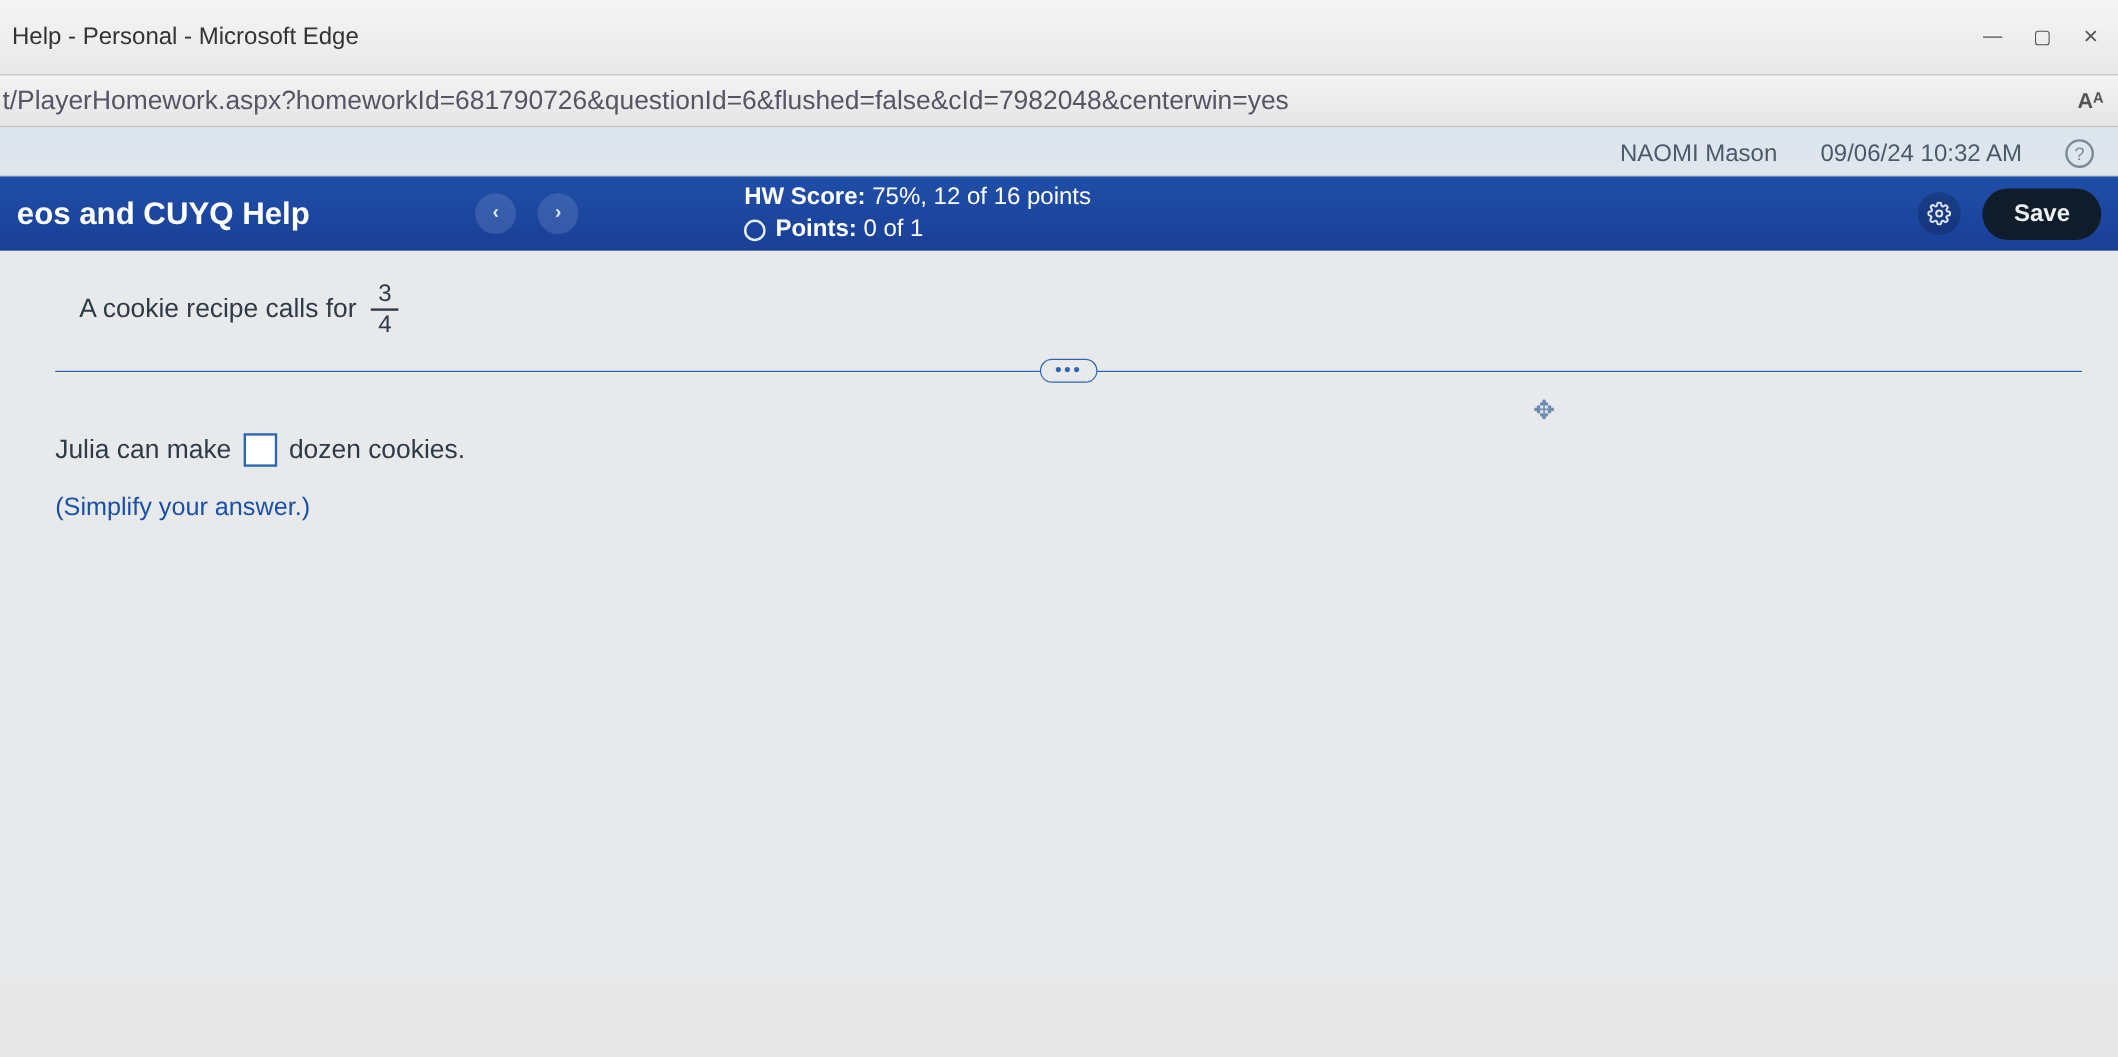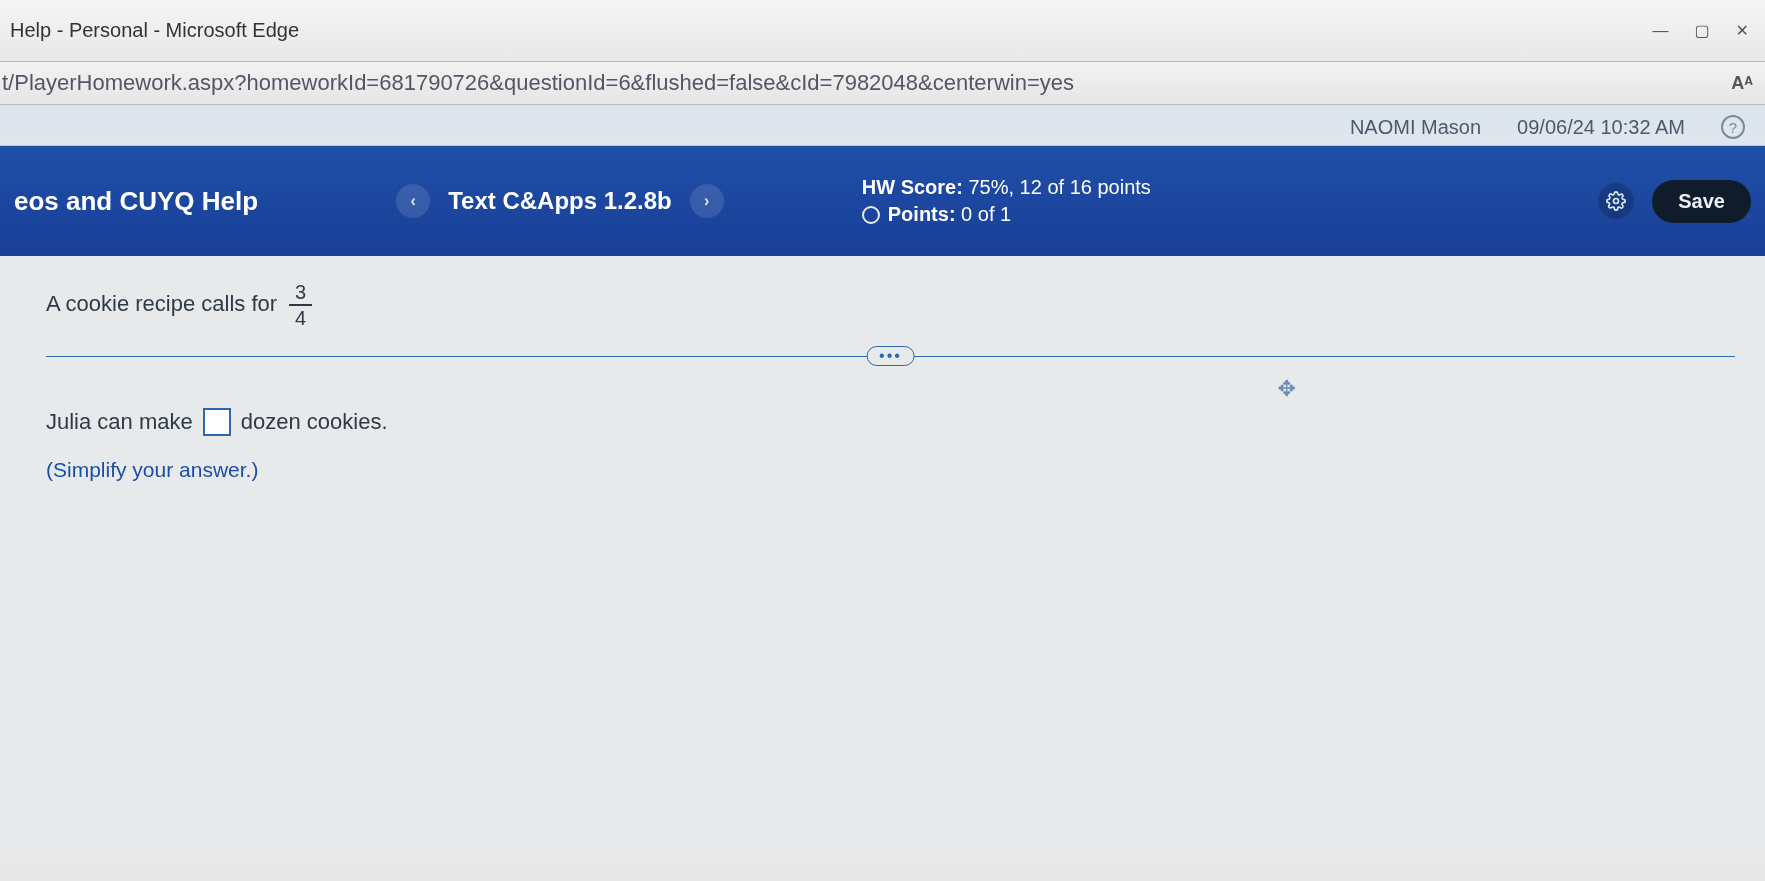--- a/index.html
+++ b/index.html
@@ -48,21 +48,21 @@
   .help-circle {
     width:24px;height:24px;border:2px solid #7a8a99;border-radius:50%;
     display:inline-flex;align-items:center;justify-content:center;
     font-size:15px;color:#7a8a99;
   }
   .blue-bar {
     background: linear-gradient(#1f4fa8,#1a3f97);
     color:#fff;
     display:flex;
     align-items:center;
-    padding: 28px 14px;
+    padding: 4px 14px;
     gap: 18px;
     font-size:22px;
   }
   .blue-bar .section-title {
     font-weight:bold; font-size:26px; white-space:nowrap; padding-right:120px;
   }
   .nav-circle {
     width:34px;height:34px;border-radius:50%;
     background:rgba(255,255,255,0.12);
     display:inline-flex;align-items:center;justify-content:center;
@@ -88,21 +88,21 @@
   .save-btn{
     background:#111c2b;color:#eef2f8;
     padding:10px 26px;border-radius:22px;font-size:20px;font-weight:600;
     cursor:pointer; border:none;
   }
   .question-area{
     background:#e7e9eb;
     padding: 24px 30px 8px 46px;
     font-size:22px;color:#2e3a47;
   }
-  .q-line{ display:flex; align-items:center; flex-wrap:wrap; gap:6px; line-height:1.5;}
+  .q-line{ display:flex; align-items:center; flex-wrap:wrap; gap:6px; line-height:1.5;margin-left:20px;}
   .fraction{
     display:inline-flex;flex-direction:column;align-items:center;
     font-size:20px; line-height:1; margin:0 6px; position:relative; top:2px;
   }
   .fraction .num{ border-bottom:2px solid #2e3a47; padding:0 6px 2px;}
   .fraction .den{ padding-top:2px;}
   .divider-row{
     position:relative; margin:30px 0 24px 0; height:2px;
   }
   .divider-line{
@@ -148,21 +148,20 @@
 
 <div class="content-header">
   <span>NAOMI Mason</span>
   <span>09/06/24 10:32 AM</span>
   <span class="help-circle">?</span>
 </div>
 
 <div class="blue-bar">
   <span class="section-title">eos and CUYQ Help</span>
   <span class="nav-circle">‹</span>
-  <span class="question-label">Text C&amp;Apps 1.2.8b</span>
   <span class="nav-circle">›</span>
 
   <div class="score-block">
     <div class="row1">
       <span>HW Score:</span>
       <span class="vals">75%, 12 of 16 points</span>
     </div>
     <div class="row2">
       <span class="radio-empty"></span>
       <span><b>Points:</b>

